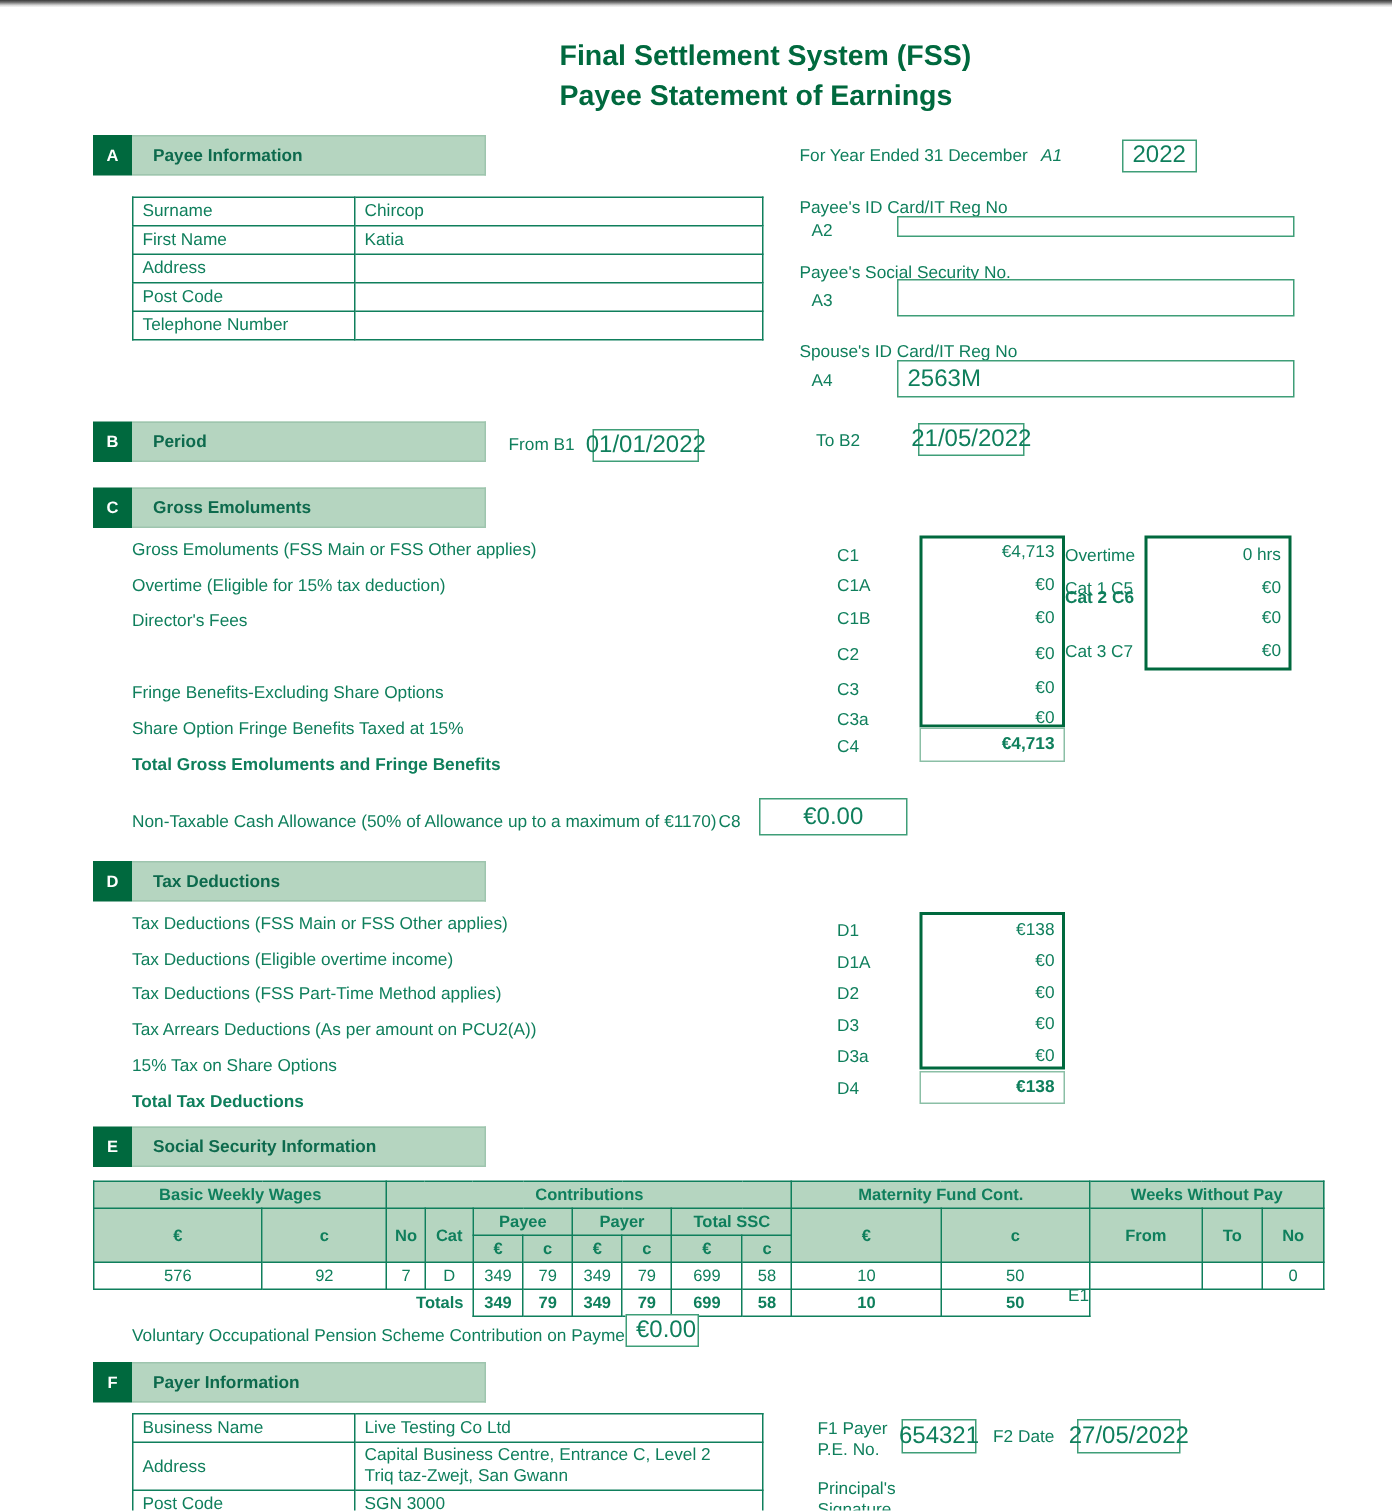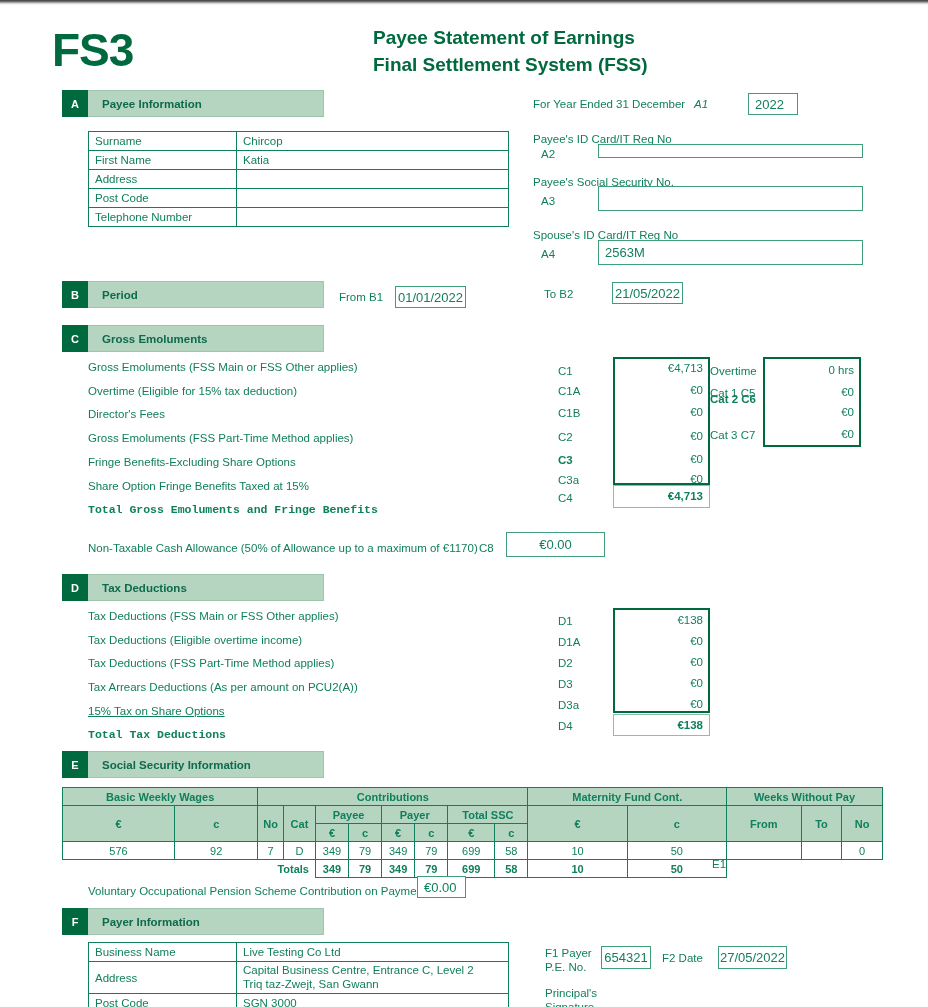--- a/index.html
+++ b/index.html
@@ -43,29 +43,29 @@
   .secbar .nm {
     flex: 1; background: #B5D5C0; color: #0d6a4d;
     font-size: 11.5px; font-weight: bold;
     display: flex; align-items: center; padding-left: 14px;
     border: 1px solid #9ec5ae; border-left: none;
   }
 
   
   .fbox {
     position: absolute; border: 1px solid #3f9e78; background: #fff;
-    font-size: 13px; color: #0f7f5c;
+    font-size: 16px; color: #0f7f5c;
     display: flex; align-items: center; padding: 0 6px;
   }
   .fbox.ctr { justify-content: center; }
   .lbl {
     position: absolute; font-size: 11.5px; color: #0f7f5c;
     white-space: nowrap; line-height: 1.25;
   }
-  .lbl.b { font-weight: bold; font-family: Liberation Mono, monospace; }
+  .lbl.b { font-weight: bold; }
 
   
   .itable { position: absolute; border-collapse: collapse; }
   .itable td {
     border: 1px solid #0f7f5c; font-size: 11.5px; color: #0f7f5c;
     padding: 2px 6px; height: 19px; vertical-align: middle;
   }
   .itable td.k { width: 148px; }
   .itable td.v { width: 272px; }
   .mainbox {
@@ -97,24 +97,23 @@
   .etable td.blank { border: none; background: transparent; }
 </style>
 </head>
 <body>
 
 <div class="top-edge"></div>
 
 <div class="page">
 
   <div class="hdr">
-    <div class="fs3">FS3</div>
     <div class="title">
+      <div>Final Settlement System (FSS)</div>
       <div>Payee Statement of Earnings</div>
-      <div>Final Settlement System (FSS)</div>
     </div>
   </div>
 
   <div class="secbar" style="left:62px; top:85px;">
     <div class="ltr">A</div>
     <div class="nm">Payee Information</div>
   </div>
 
   <table class="itable" style="left:88px; top:126px;">
     <tbody>
@@ -167,30 +166,29 @@
   <div class="fbox ctr" style="left:612px; top:277px; width:71px; height:22px;text-align:right;">21/05/2022</div>
 
   <div class="secbar" style="left:62px; top:320px;">
     <div class="ltr">C</div>
     <div class="nm">Gross Emoluments</div>
   </div>
 
   <div class="lbl" style="left:88px; top:355px;">Gross Emoluments (FSS Main or FSS Other applies)</div>
   <div class="lbl" style="left:88px; top:379px;">Overtime (Eligible for 15% tax deduction)</div>
   <div class="lbl" style="left:88px; top:402px;">Director's Fees</div>
-  <div class="lbl" style="left:88px; top:426px;">Gross Emoluments (FSS Part-Time Method applies)</div>
   <div class="lbl" style="left:88px; top:450px;">Fringe Benefits-Excluding Share Options</div>
   <div class="lbl" style="left:88px; top:474px;">Share Option Fringe Benefits Taxed at 15%</div>
   <div class="lbl b" style="left:88px; top:498px;">Total Gross Emoluments and Fringe Benefits</div>
 
   <div class="lbl" style="left:558px; top:359px;">C1</div>
   <div class="lbl" style="left:558px; top:379px;">C1A</div>
   <div class="lbl" style="left:558px; top:401px;">C1B</div>
   <div class="lbl" style="left:558px; top:425px;">C2</div>
-  <div class="lbl" style="left:558px; top:448px;font-weight:bold;">C3</div>
+  <div class="lbl" style="left:558px; top:448px;">C3</div>
   <div class="lbl" style="left:558px; top:468px;">C3a</div>
   <div class="lbl" style="left:558px; top:486px;">C4</div>
 
   <div class="mainbox" style="left:613px; top:352px; width:97px; height:128px;"></div>
   <div class="amt" style="left:613px; top:357px; width:90px;">€4,713</div>
   <div class="amt" style="left:613px; top:379px; width:90px;">€0</div>
   <div class="amt" style="left:613px; top:401px; width:90px;">€0</div>
   <div class="amt" style="left:613px; top:425px; width:90px;">€0</div>
   <div class="amt" style="left:613px; top:448px; width:90px;">€0</div>
   <div class="amt" style="left:613px; top:468px; width:90px;">€0</div>
@@ -214,21 +212,21 @@
 
   <div class="secbar" style="left:62px; top:569px;">
     <div class="ltr">D</div>
     <div class="nm">Tax Deductions</div>
   </div>
 
   <div class="lbl" style="left:88px; top:604px;">Tax Deductions (FSS Main or FSS Other applies)</div>
   <div class="lbl" style="left:88px; top:628px;">Tax Deductions (Eligible overtime income)</div>
   <div class="lbl" style="left:88px; top:651px;">Tax Deductions (FSS Part-Time Method applies)</div>
   <div class="lbl" style="left:88px; top:675px;">Tax Arrears Deductions (As per amount on PCU2(A))</div>
-  <div class="lbl" style="left:88px; top:699px;text-decoration:underline;">15% Tax on Share Options</div>
+  <div class="lbl" style="left:88px; top:699px;">15% Tax on Share Options</div>
   <div class="lbl b" style="left:88px; top:723px;">Total Tax Deductions</div>
 
   <div class="lbl" style="left:558px; top:609px;">D1</div>
   <div class="lbl" style="left:558px; top:630px;">D1A</div>
   <div class="lbl" style="left:558px; top:651px;">D2</div>
   <div class="lbl" style="left:558px; top:672px;">D3</div>
   <div class="lbl" style="left:558px; top:693px;">D3a</div>
   <div class="lbl" style="left:558px; top:714px;">D4</div>
 
   <div class="mainbox" style="left:613px; top:603px; width:97px; height:105px;"></div>

